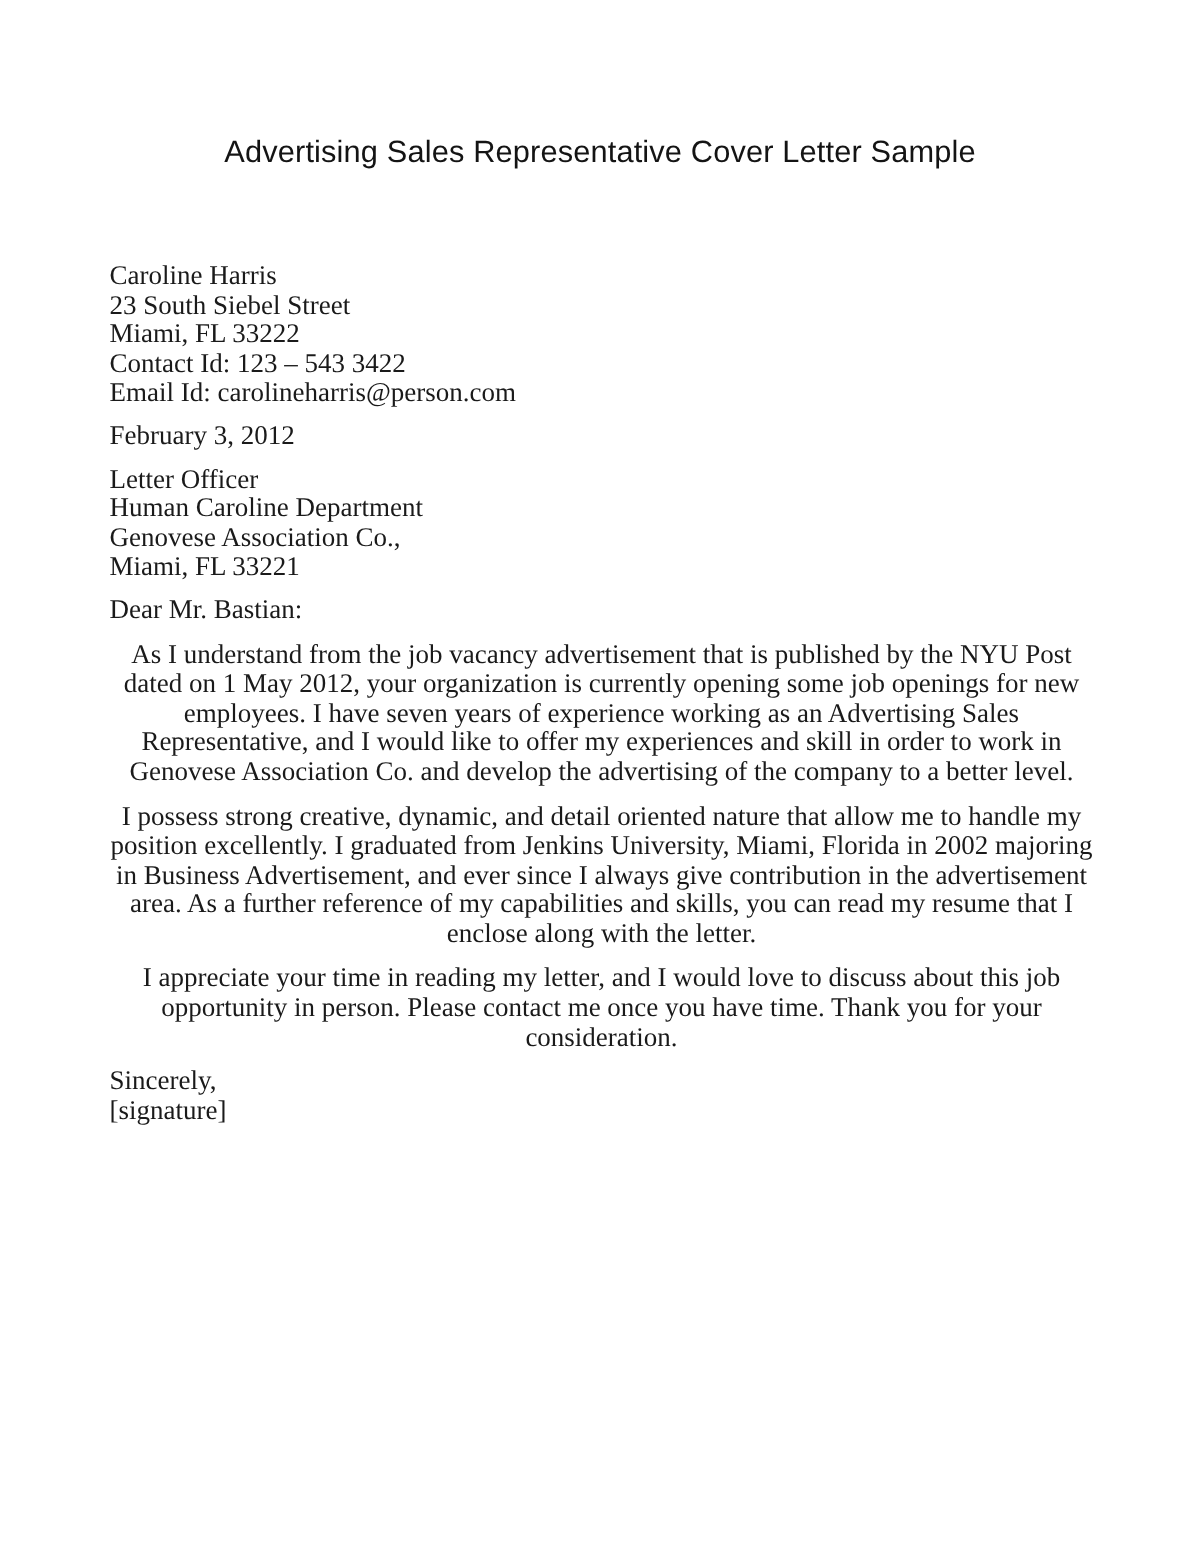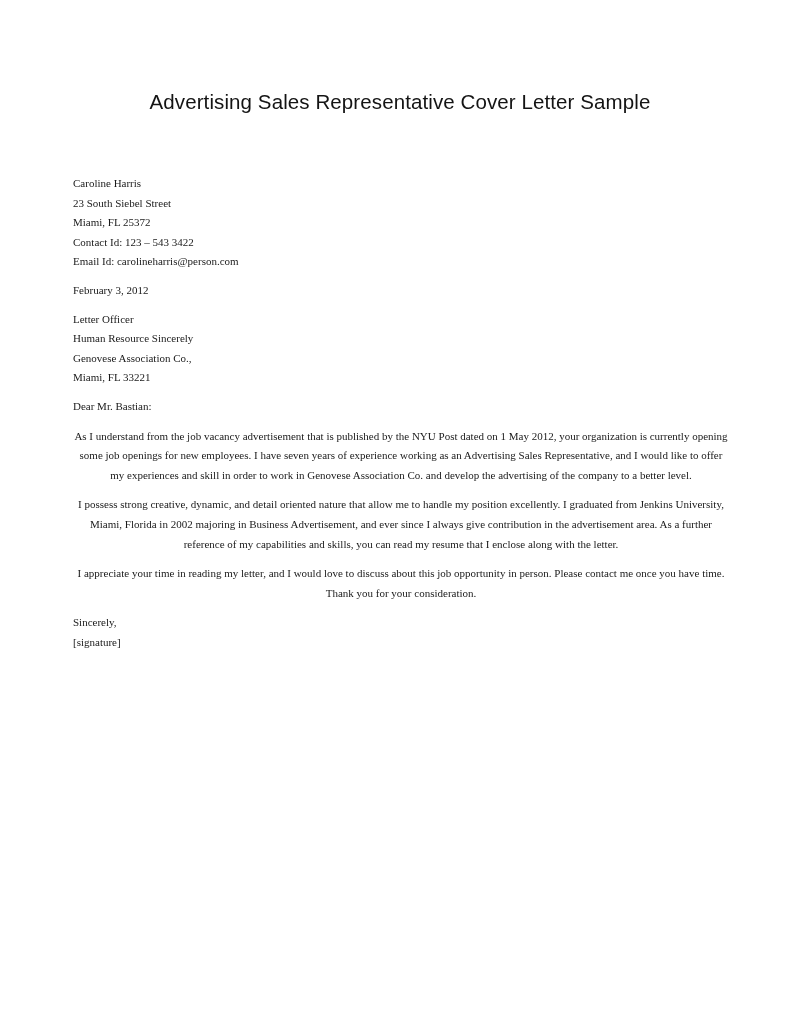--- a/index.html
+++ b/index.html
@@ -30,21 +30,21 @@
     letter-spacing: 0.1px;
     white-space: nowrap;
   }
 
   .letter-body {
     position: absolute;
     top: 174px;
     left: 73px;
     width: 656px;
     font-family: "Liberation Serif", serif;
-    font-size: 11px;
+    font-size: 18px;
     line-height: 19.6px;
     color: #1a1a1a;
     text-align: left;
   }
 
   .block {
     margin: 0;
     padding: 0;
   }
 
@@ -72,36 +72,36 @@
 
 <div class="page">
 
   <div class="doc-title">Advertising Sales Representative Cover Letter Sample</div>
 
   <div class="letter-body">
 
     <div class="block">
       <span class="block-line">Caroline Harris</span>
       <span class="block-line">23 South Siebel Street</span>
-      <span class="block-line">Miami, FL 25372</span>
+      <span class="block-line">Miami, FL 33222</span>
       <span class="block-line">Contact Id: 123 – 543 3422</span>
       <span class="block-line">Email Id: carolineharris@person.com</span>
     </div>
 
     <div class="gap-sm"></div>
 
     <div class="block">
       <span class="block-line">February 3, 2012</span>
     </div>
 
     <div class="gap-sm"></div>
 
     <div class="block">
       <span class="block-line">Letter Officer</span>
-      <span class="block-line">Human Resource Sincerely</span>
+      <span class="block-line">Human Caroline Department</span>
       <span class="block-line">Genovese Association Co.,</span>
       <span class="block-line">Miami, FL 33221</span>
     </div>
 
     <div class="gap-sm"></div>
 
     <div class="block">
       <span class="block-line">Dear Mr. Bastian:</span>
     </div>
 

